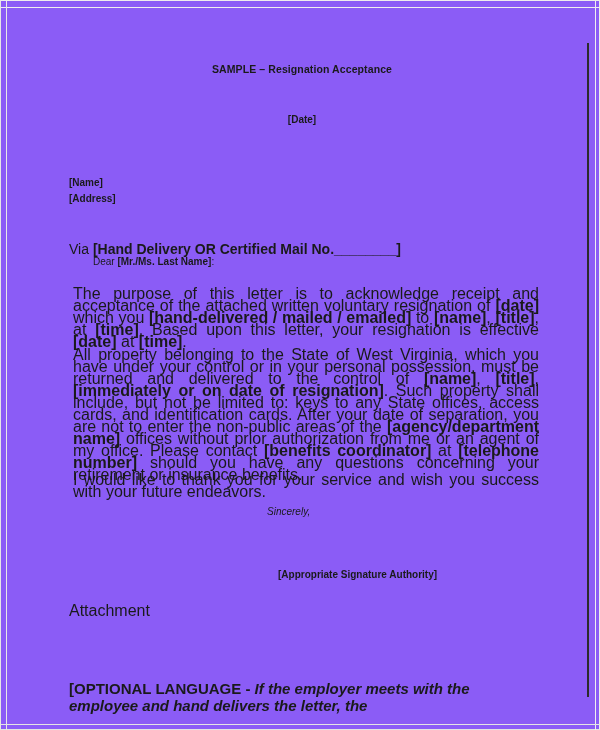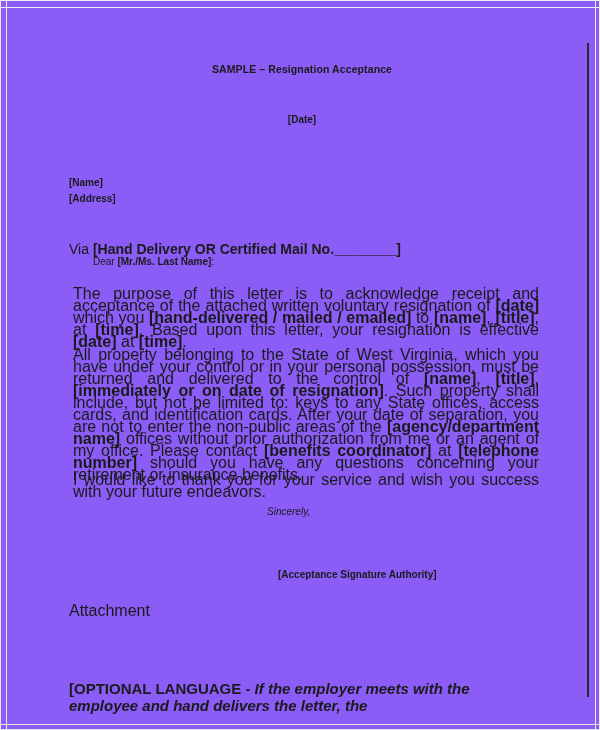--- a/index.html
+++ b/index.html
@@ -227,21 +227,21 @@
     <div class="para para-2">
       <span>All property belonging to the State of West Virginia, which you have under your control or in your personal possession, must be returned and delivered to the control of </span><b>[name]</b><span>, </span><b>[title]</b><span>, </span><b>[immediately or on date of resignation]</b><span>.  Such property shall include, but not be limited to: keys to any State offices, access cards, and identification cards.  After your date of separation, you are not to enter the non-public areas of the </span><b>[agency/department name]</b><span> offices without prior authorization from me or an agent of my office.  Please contact </span><b>[benefits coordinator]</b><span> at </span><b>[telephone number]</b><span> should you have any questions concerning your retirement or insurance benefits.</span>
     </div>
 
     <div class="para para-3">
       <span>I would like to thank you for your service and wish you success with your future endeavors.</span>
     </div>
 
     <div class="sincerely">Sincerely,</div>
 
-    <div class="signature">[Acceptance Signature Authority]</div>
+    <div class="signature">[Appropriate Signature Authority]</div>
 
     <div class="attachment">Attachment</div>
 
 
     <div class="optional-line">
       <span>[OPTIONAL LANGUAGE - </span><span class="ital">If the employer meets with the employee and hand delivers the letter, the</span>
     </div>
 
   </div>
 </div>

